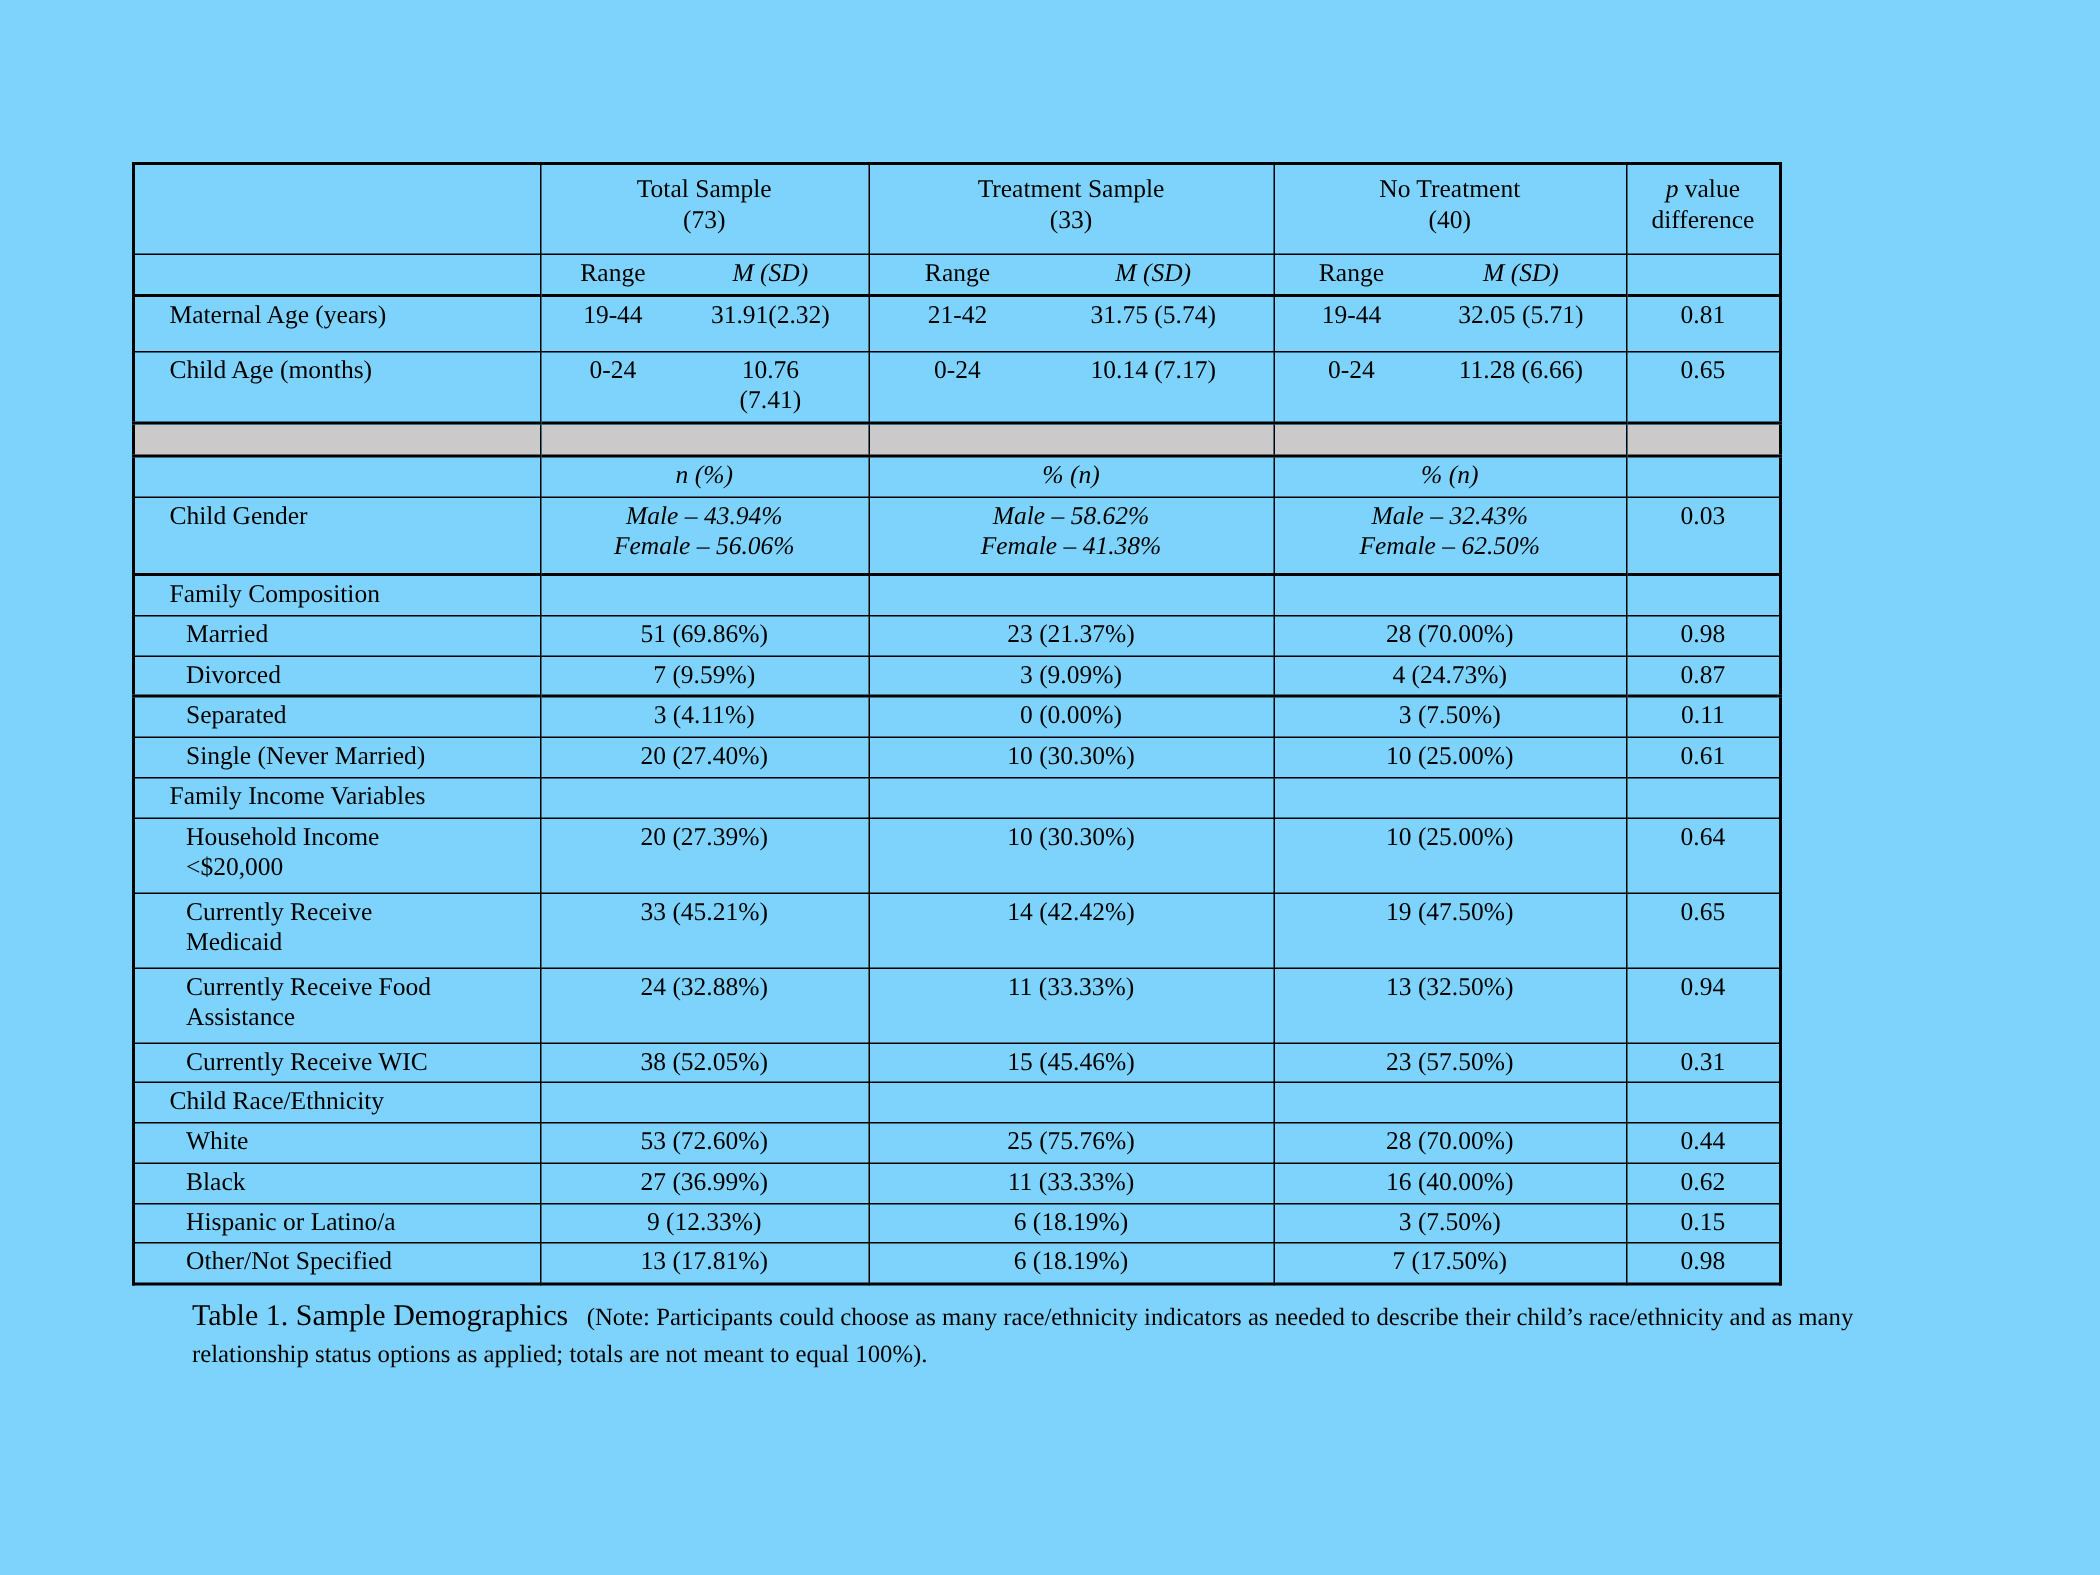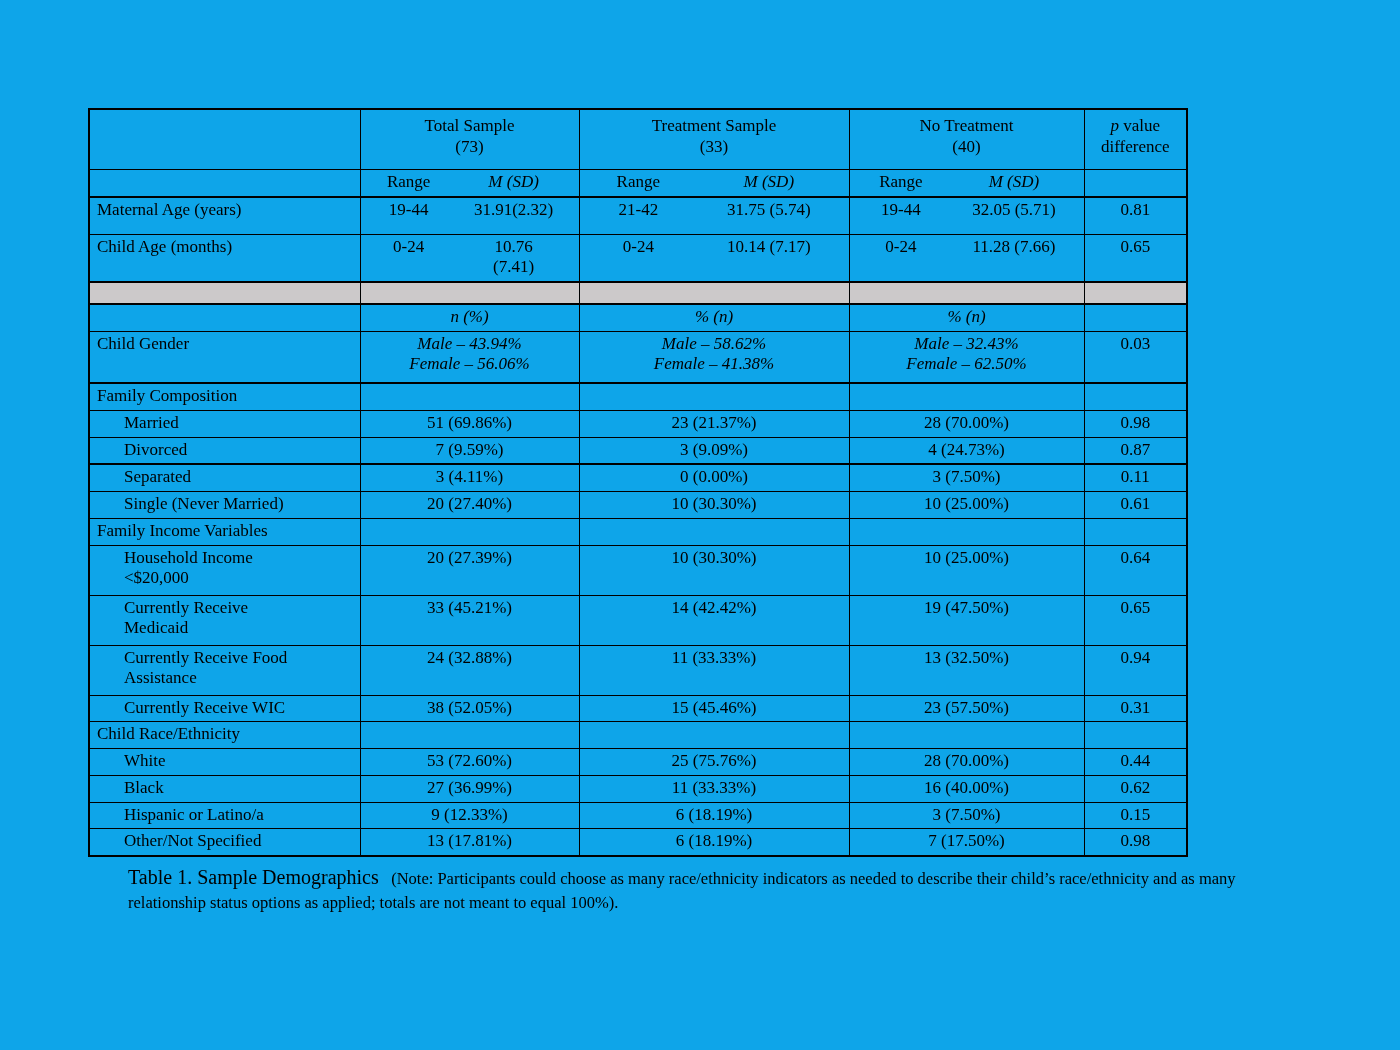--- a/index.html
+++ b/index.html
@@ -11,21 +11,21 @@
     width: 1400px;
     height: 1050px;
     position: relative;
     font-family: "Liberation Serif", "DejaVu Serif", serif;
     color: #000000;
     overflow: hidden;
   }
   .sheet {
     position: absolute;
     inset: 0;
-    background: #0ea5e9;
+    background: #7dd3fc;
   }
 
   
   table.demo {
     position: absolute;
     left: 88px;
     top: 108px;
     width: 1098px;
     border-collapse: collapse;
     table-layout: fixed;
@@ -61,21 +61,21 @@
   tbody tr:nth-child(5)  { height: 52px; }
   tbody tr:nth-child(12) { height: 50px; }
   tbody tr:nth-child(13) { height: 50px; }
   tbody tr:nth-child(14) { height: 50px; padding-left: 40px; }
 
   
   tbody tr:nth-child(3) td { border-top-width: 2px; border-bottom-width: 2px; }
   tbody tr:nth-child(5) td { border-bottom-width: 2px; }
   tbody tr:nth-child(8) td { border-bottom-width: 2px; }
 
-  tbody td.label { text-align: left; padding-left: 7px; white-space: pre-line; }
+  tbody td.label { text-align: left; padding-left: 23px; white-space: pre-line; }
   tbody td.label.indent { padding-left: 34px; }
   tbody td.center { text-align: center; }
   tbody td.pcell { text-align: center; }
   tbody tr.row-separator td { padding: 0; }
 
   .gender-line { text-align: center; font-style: italic; }
 
   
   .caption {
     position: absolute;
@@ -180,21 +180,21 @@
           </td>
           <td>
             <div class="stat-split">
               <span class="range">0-24</span>
               <span class="msd">10.14 (7.17)</span>
             </div>
           </td>
           <td>
             <div class="stat-split">
               <span class="range">0-24</span>
-              <span class="msd">11.28 (7.66)</span>
+              <span class="msd">11.28 (6.66)</span>
             </div>
           </td>
           <td class="pcell">0.65</td>
         </tr>
         <tr class="row-separator">
           <td style="background: rgb(204, 201, 202);"></td>
           <td style="background: rgb(204, 201, 202);"></td>
           <td style="background: rgb(204, 201, 202);"></td>
           <td style="background: rgb(204, 201, 202);"></td>
           <td style="background: rgb(204, 201, 202);"></td>

